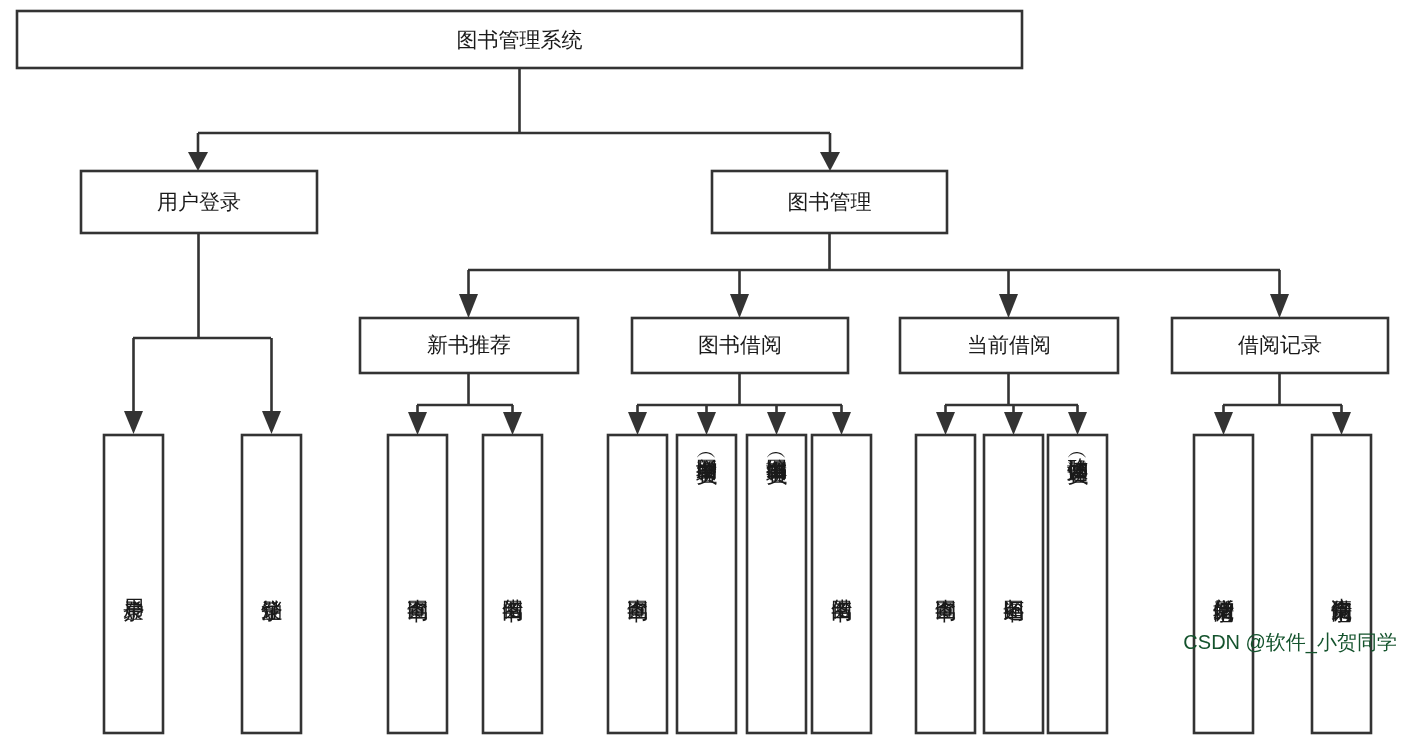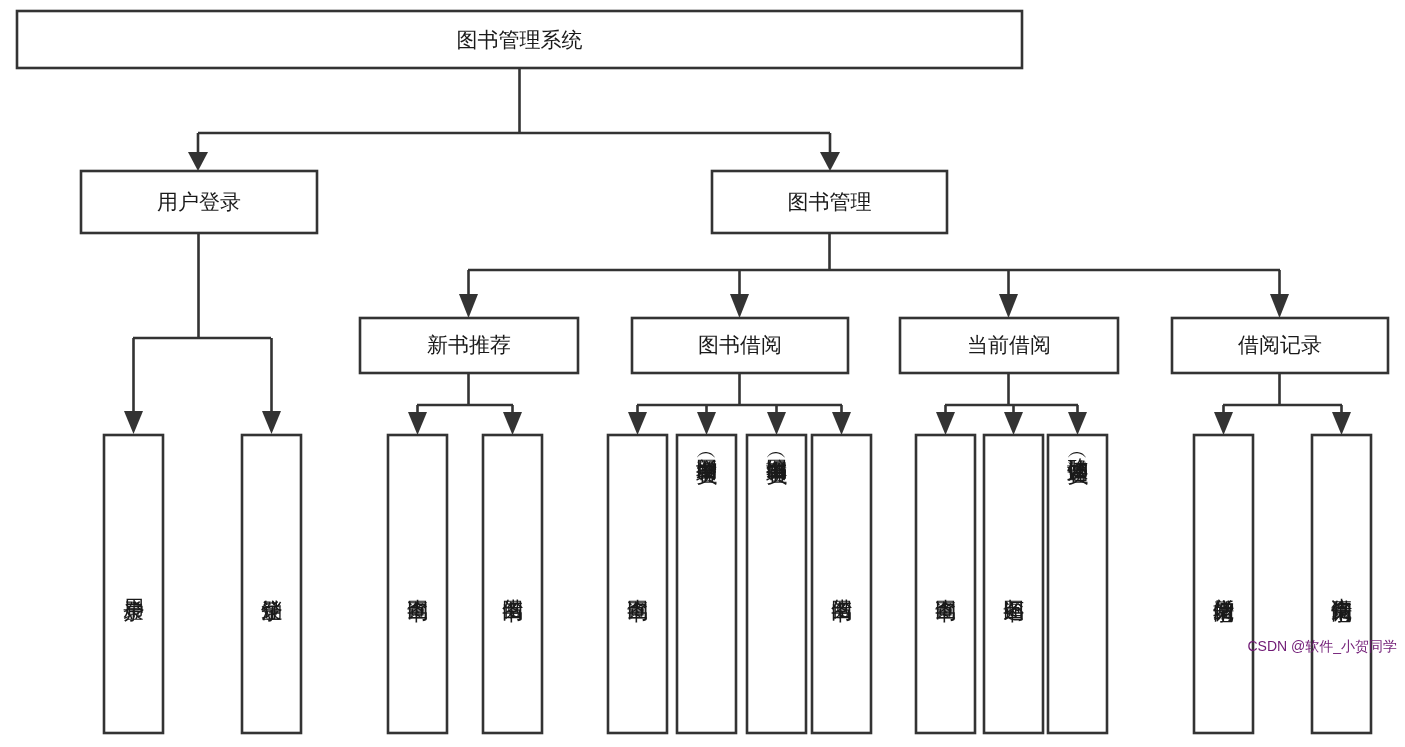--- a/index.html
+++ b/index.html
@@ -71,22 +71,22 @@
     color: #1a1a1a;
     letter-spacing: 1px;
     white-space: nowrap;
     text-align: center;
   }
   .watermark {
     position: absolute;
     right: 8px;
     bottom: 4px;
     font-family: "Liberation Sans", "DejaVu Sans", sans-serif;
-    font-size: 14px;
-    color: #701a75;
+    font-size: 20px;
+    color: #14532d;
     white-space: nowrap;
     user-select: none;
     margin-top: 40px;
   }
 </style>
 </head>
 <body>
 
 <div id="diagram-root">
 

